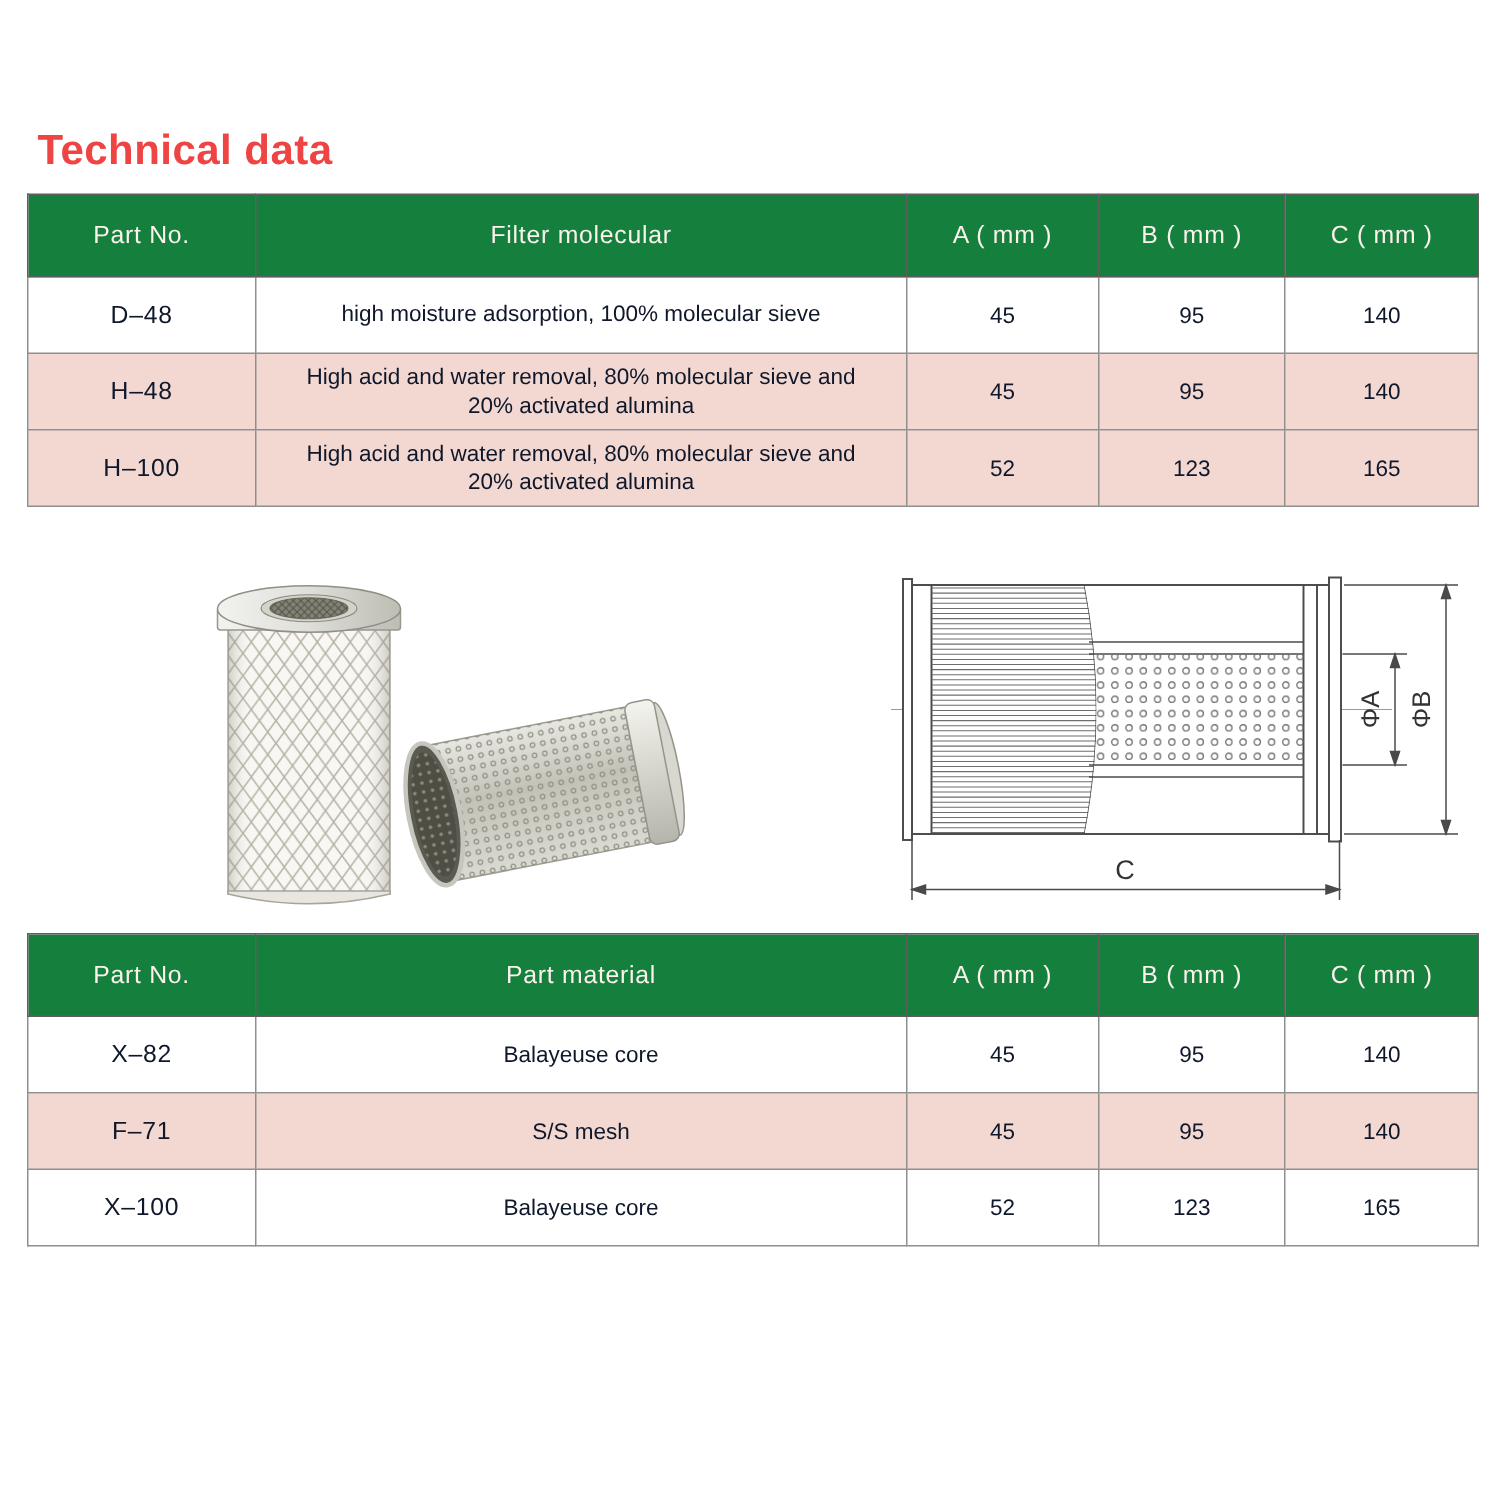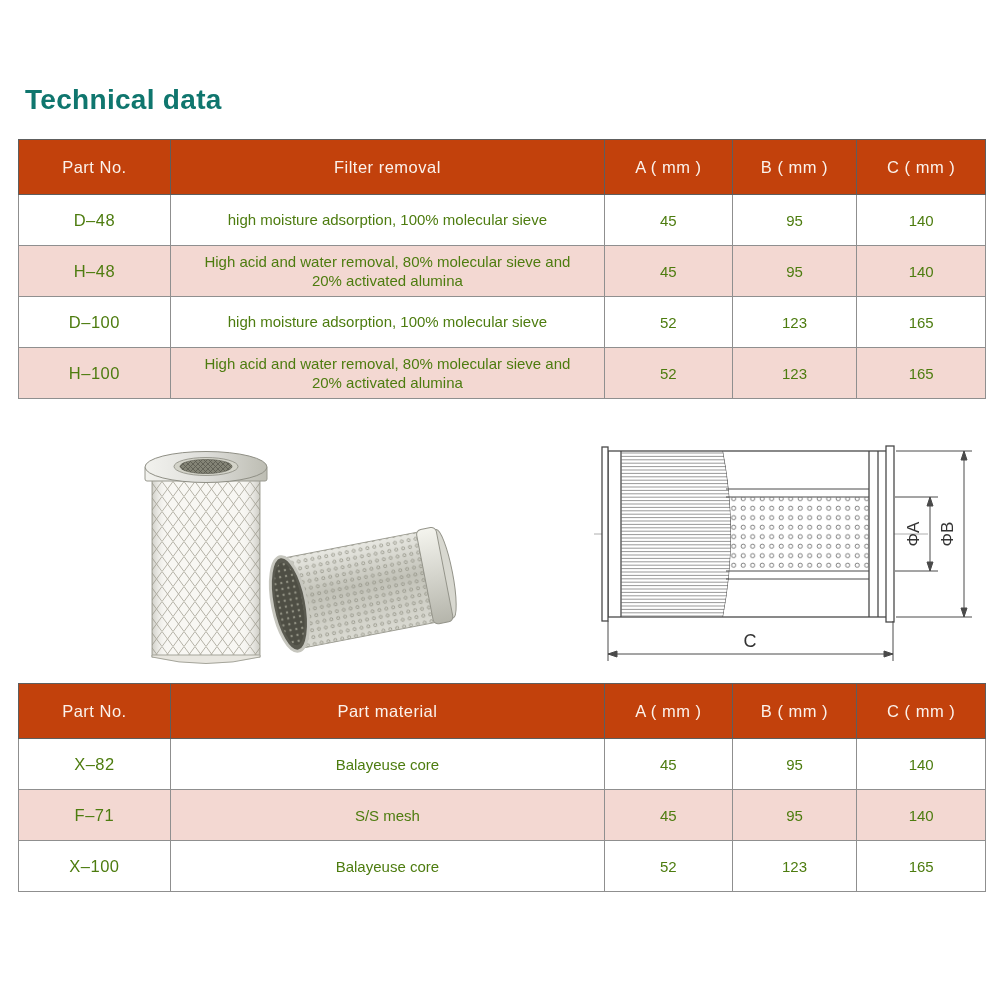--- a/index.html
+++ b/index.html
@@ -10,46 +10,46 @@
   }
   body {
     font-family: "Liberation Sans", sans-serif;
     color: #3f3f3f;
     height: 1004px;
     overflow: hidden;
   }
   .page { padding: 0 18px; }
 
   h1.title {
-    color: #0f766e;
+    color: #ef4444;
     font-size: 28px;
     font-weight: bold;
     letter-spacing: 0.3px;
-    margin: 84px 0 23px 7px;
+    margin: 84px 0 13px 7px;
   }
 
   table.spec {
     width: 100%;
     border-collapse: collapse;
     table-layout: fixed;
   }
   table.spec th {
-    background: #c2410c;
+    background: #15803d;
     color: #FBF2EC;
     font-weight: normal;
     font-size: 16.5px;
     height: 52px;
     border: 1px solid #5E5E5E;
     letter-spacing: 0.5px;
   }
   table.spec td {
     text-align: center;
     vertical-align: middle;
     font-size: 15px;
-    color: #4d7c0f;
+    color: #0f172a;
     border: 1px solid #8F8F8F;
     height: 46px;
     padding: 2px 6px;
     background: #ffffff;
   }
   table.spec td.part { font-size: 16.5px; letter-spacing: 0.5px; }
   table.spec td.func { padding: 2px 24px; line-height: 1.3; }
   table.spec tr.alt td { background: #F3D8D2; }
 
   .figure-row {
@@ -74,47 +74,40 @@
     <colgroup>
       <col style="width:15.7%">
         <col style="width:44.9%">
         <col style="width:13.2%">
         <col style="width:12.9%">
         <col style="width:13.3%">
     </colgroup>
     <thead>
       <tr>
         <th>Part No.</th>
-        <th>Filter removal</th>
+        <th>Filter molecular</th>
         <th>A ( mm )</th>
         <th>B ( mm )</th>
         <th>C ( mm )</th>
       </tr>
     </thead>
     <tbody>
       <tr>
         <td class="part">D–48</td>
         <td class="func">high moisture adsorption, 100% molecular sieve</td>
         <td>45</td>
         <td>95</td>
         <td>140</td>
       </tr>
       <tr class="alt">
         <td class="part">H–48</td>
         <td class="func">High acid and water removal, 80% molecular sieve and 20% activated alumina</td>
         <td>45</td>
         <td>95</td>
         <td>140</td>
-      </tr>
-      <tr>
-        <td class="part">D–100</td>
-        <td class="func">high moisture adsorption, 100% molecular sieve</td>
-        <td>52</td>
-        <td>123</td>
-        <td>165</td>
       </tr>
       <tr class="alt">
         <td class="part">H–100</td>
         <td class="func">High acid and water removal, 80% molecular sieve and 20% activated alumina</td>
         <td>52</td>
         <td>123</td>
         <td>165</td>
       </tr>
     </tbody>
   </table>

